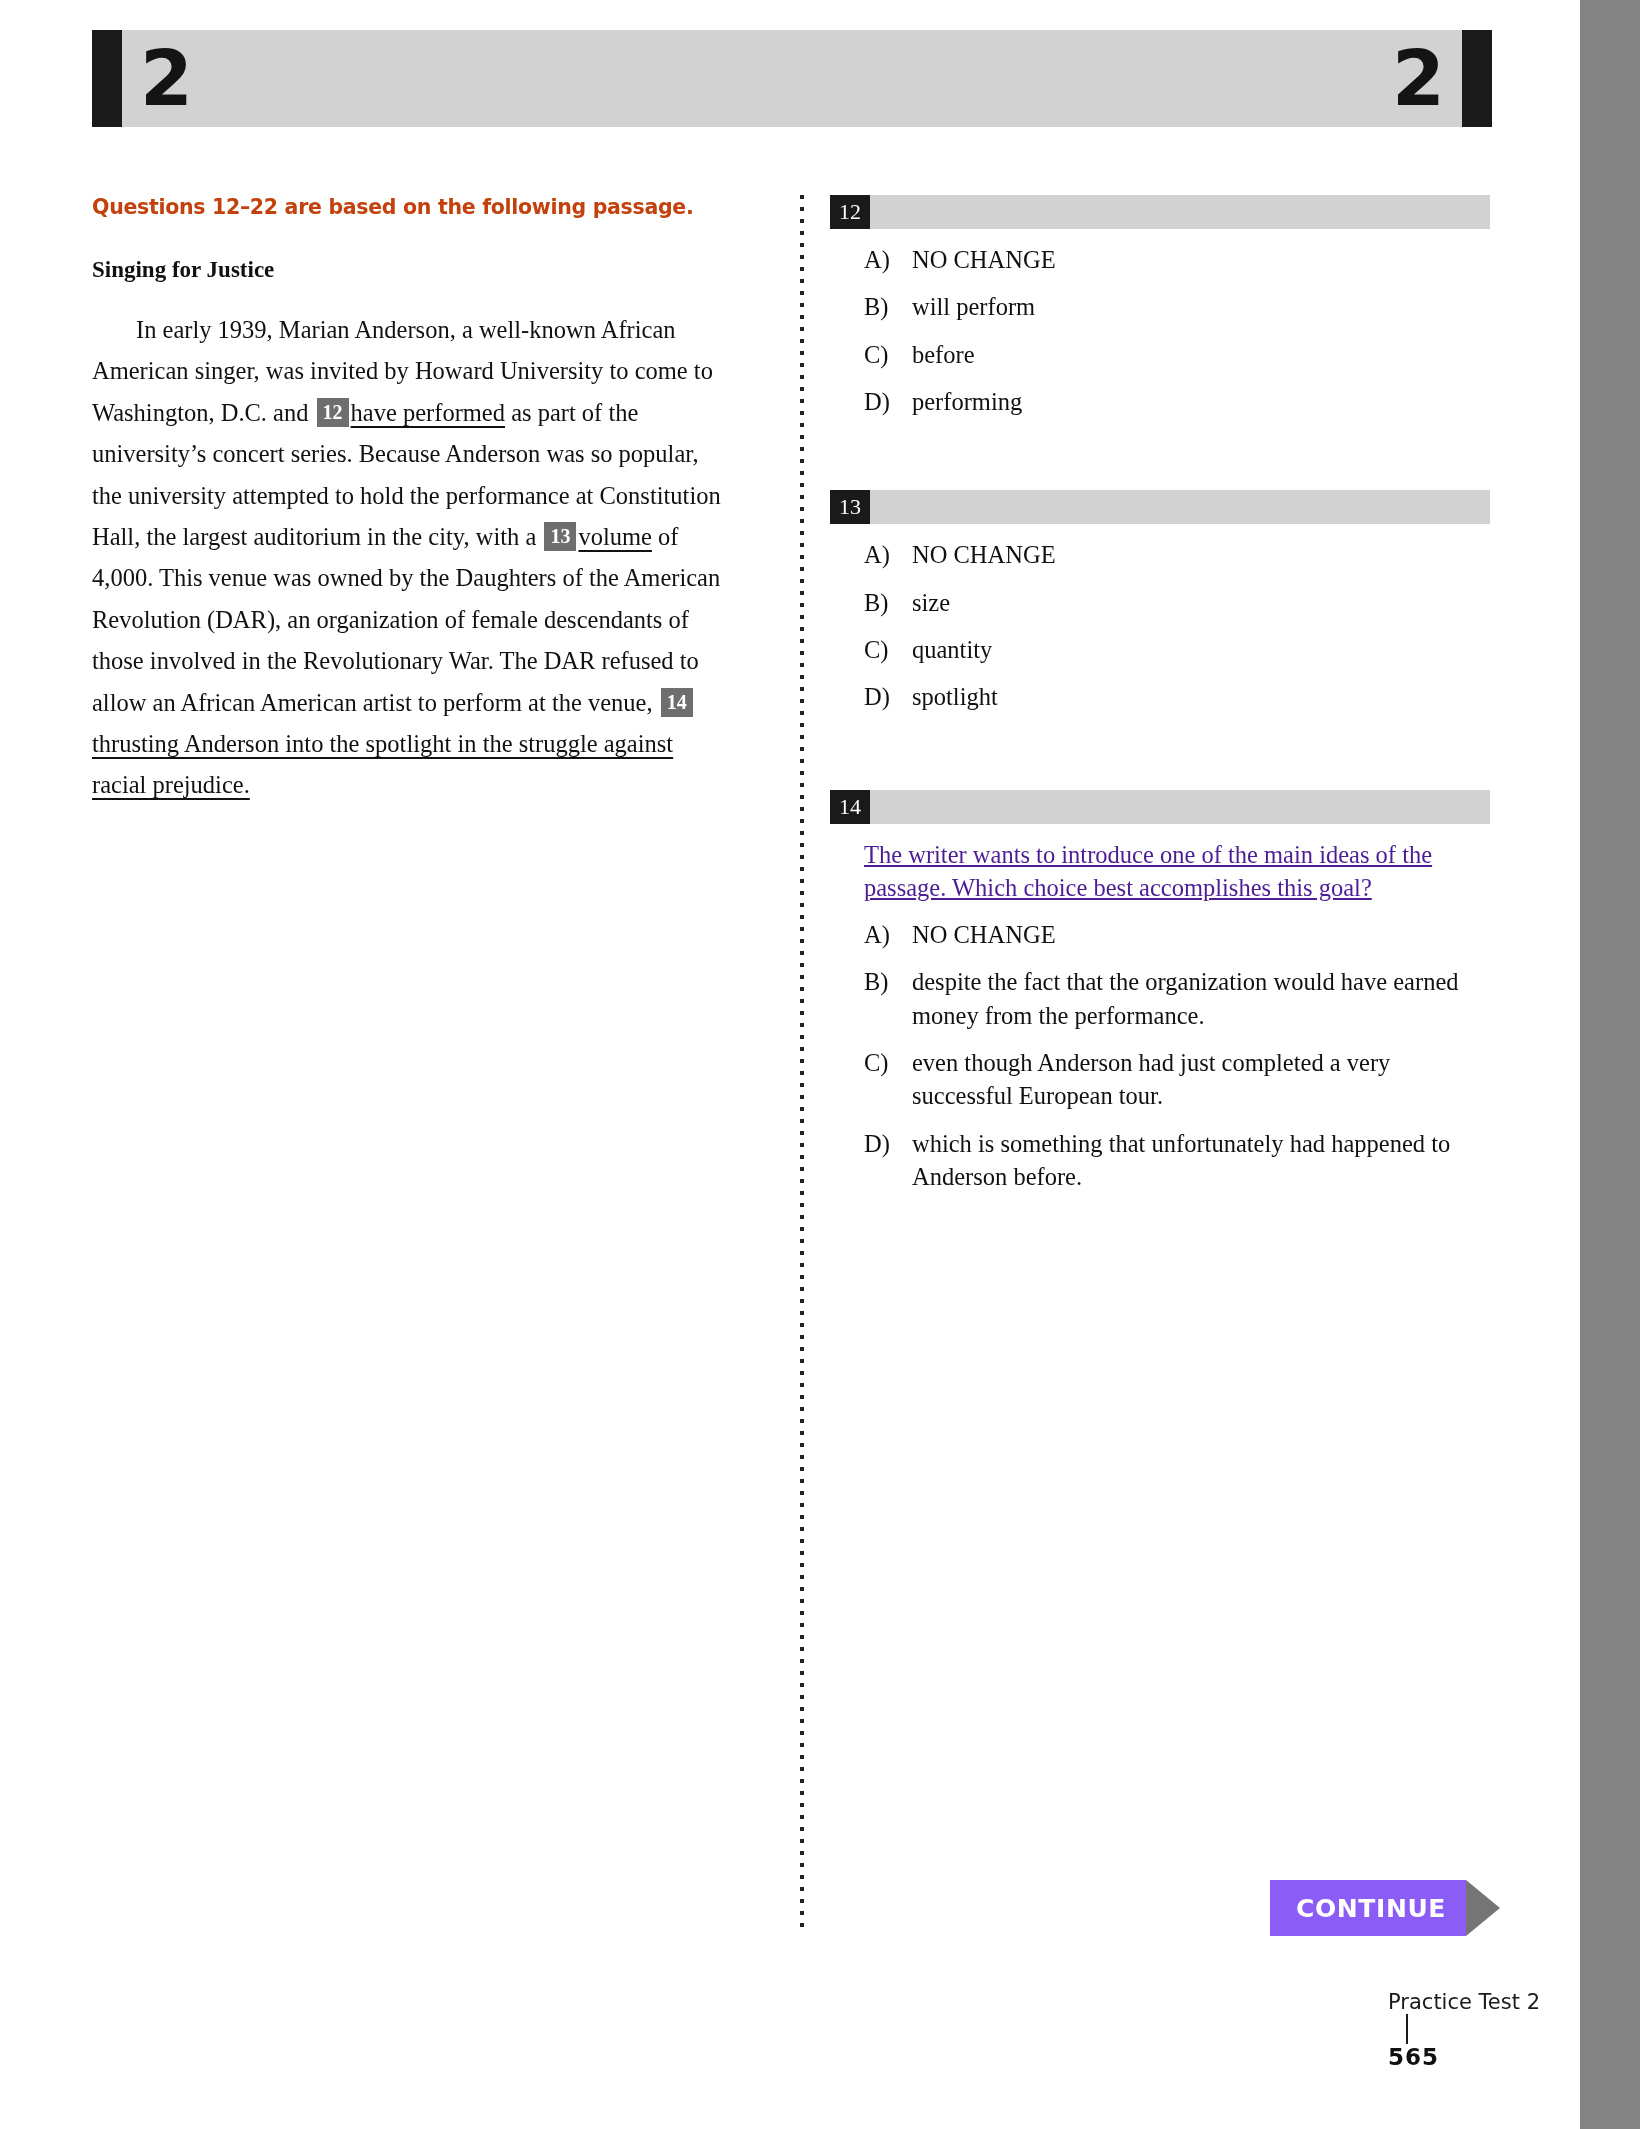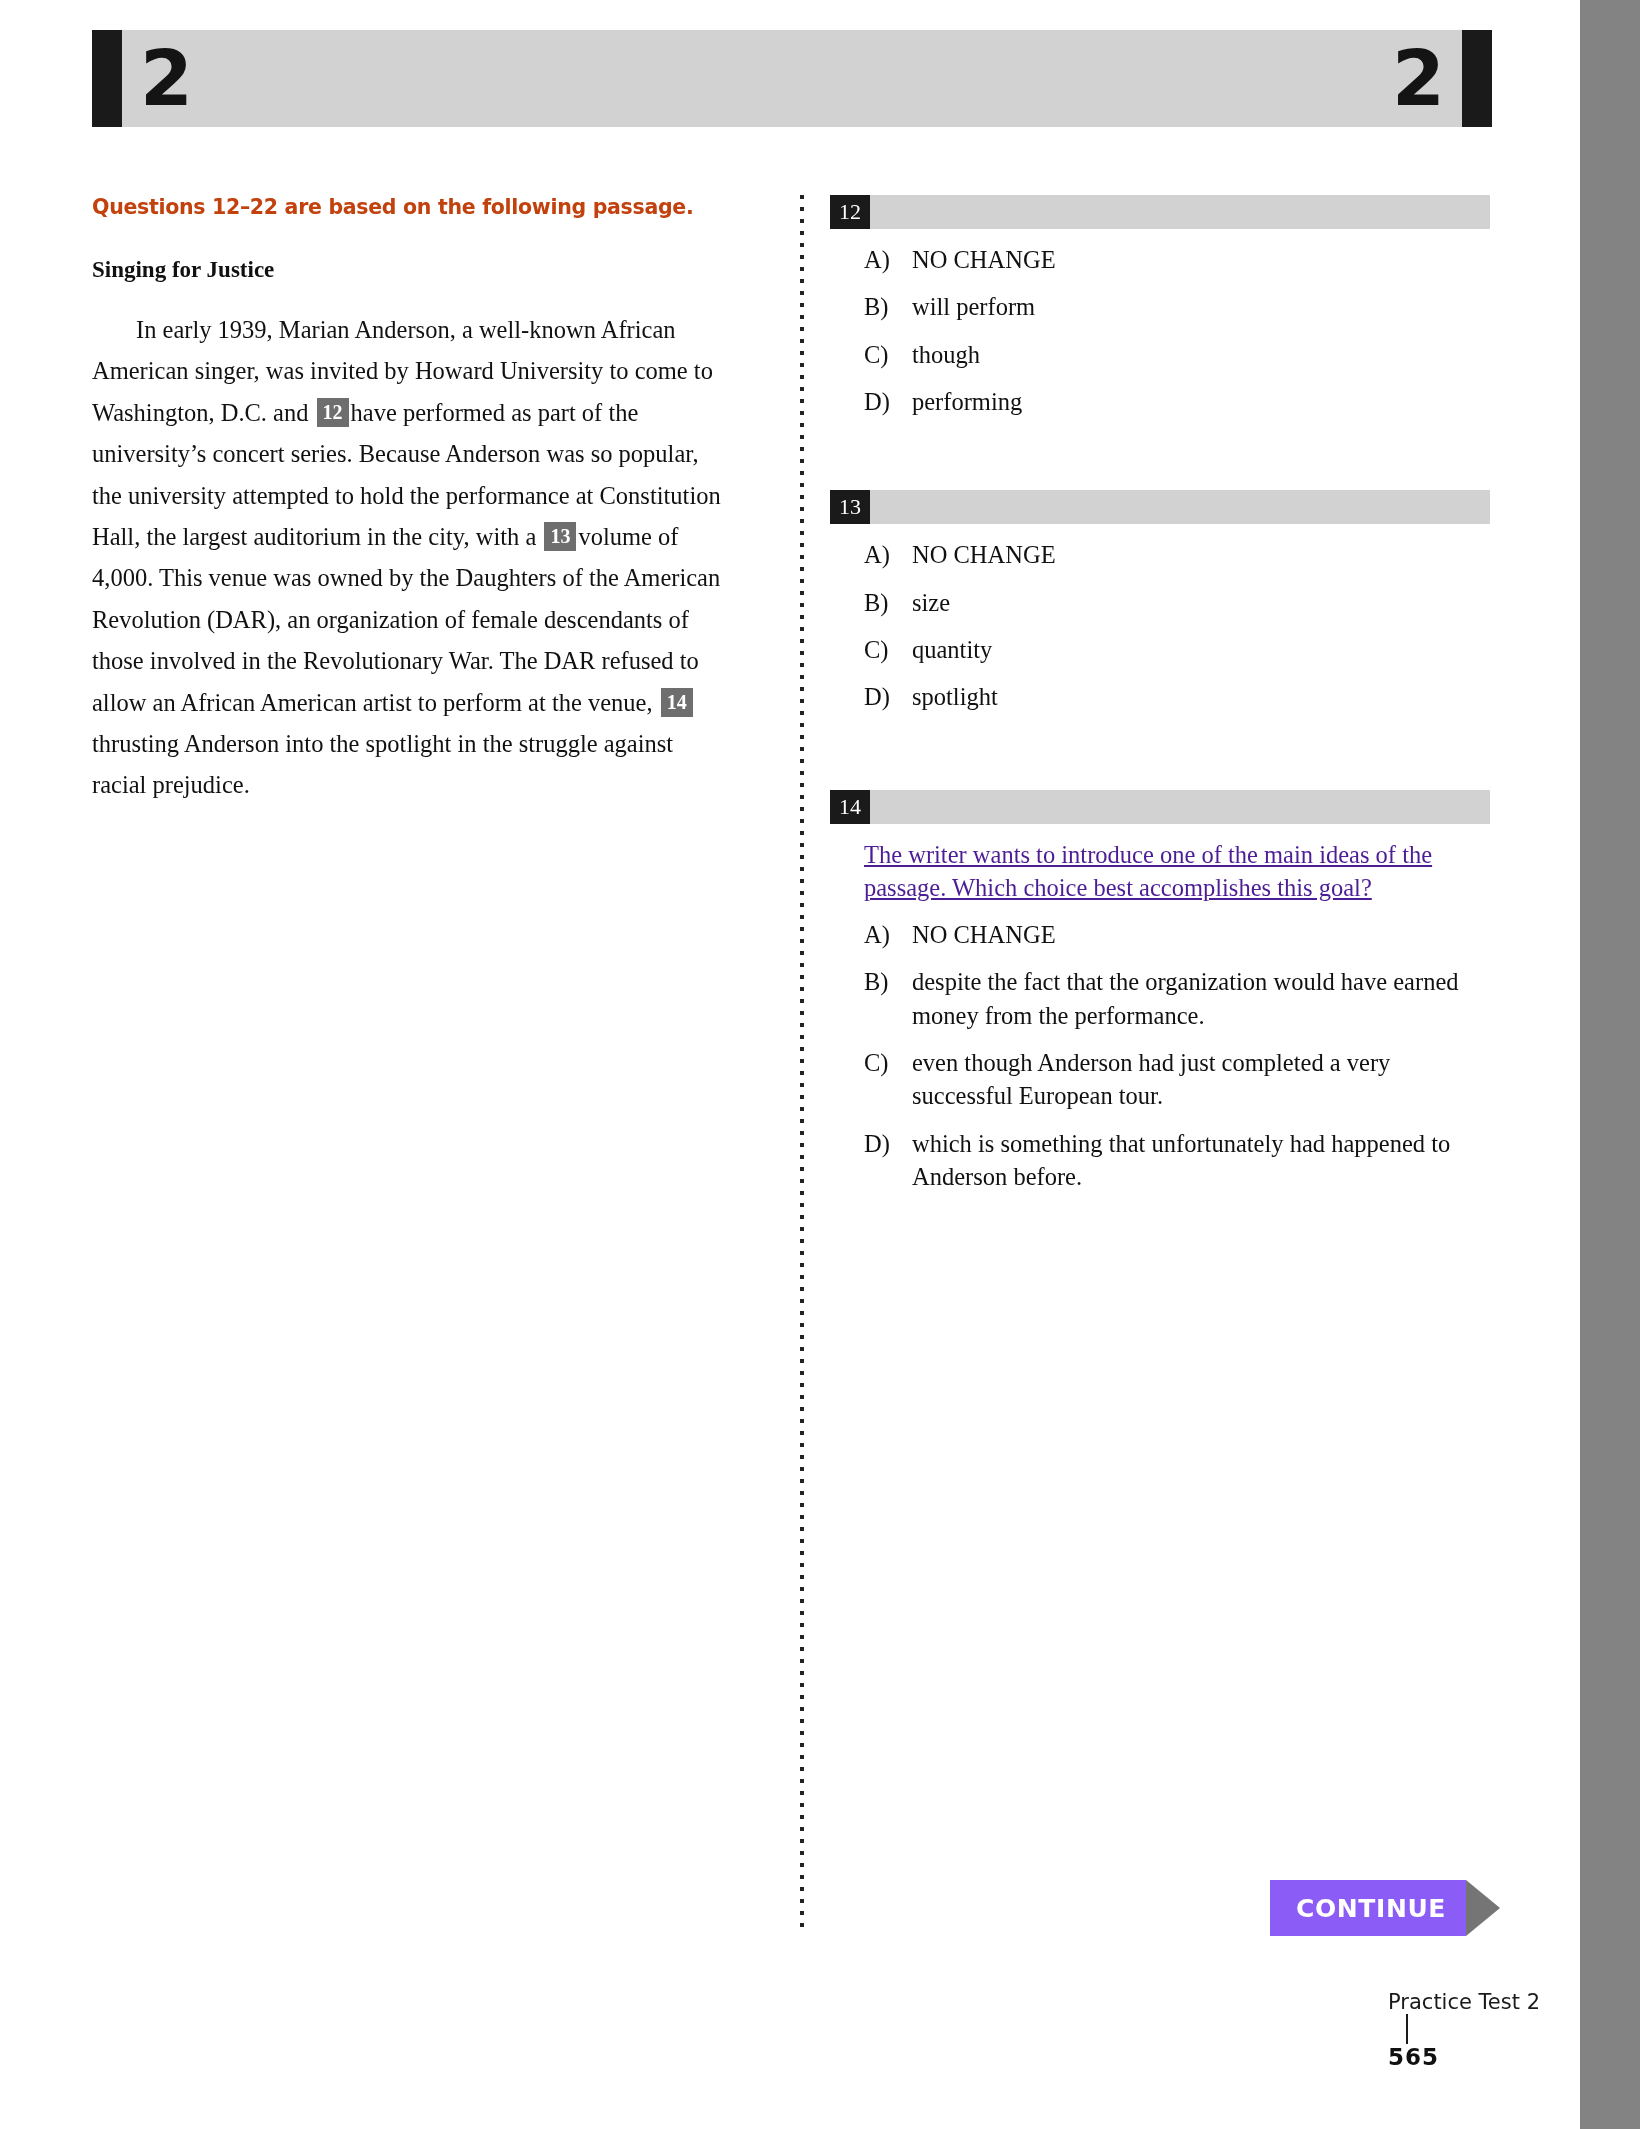--- a/index.html
+++ b/index.html
@@ -136,20 +136,21 @@
     color: #ffffff;
     font-family: "Liberation Serif", serif;
     font-weight: bold;
     font-size: 20px;
     line-height: 1;
     padding: 4px 6px 5px 6px;
     vertical-align: 2px;
     margin: 0 2px;
   }
   .ul-text {
+    text-decoration: underline;
     text-underline-offset: 5px;
     text-decoration-thickness: 1.5px;
   }
 
   
   .question {
     margin-bottom: 10px;
   }
   .q-bar {
     display: flex;
@@ -299,21 +300,21 @@
           <li class="choice">
             <span class="choice-letter">A)</span>
             <span class="choice-text">NO CHANGE</span>
           </li>
           <li class="choice">
             <span class="choice-letter">B)</span>
             <span class="choice-text">will perform</span>
           </li>
           <li class="choice">
             <span class="choice-letter">C)</span>
-            <span class="choice-text">though</span>
+            <span class="choice-text">before</span>
           </li>
           <li class="choice">
             <span class="choice-letter">D)</span>
             <span class="choice-text">performing</span>
           </li>
         </ul>
       </div>
 
       <div class="question q-gap-13">
         <div class="q-bar">

